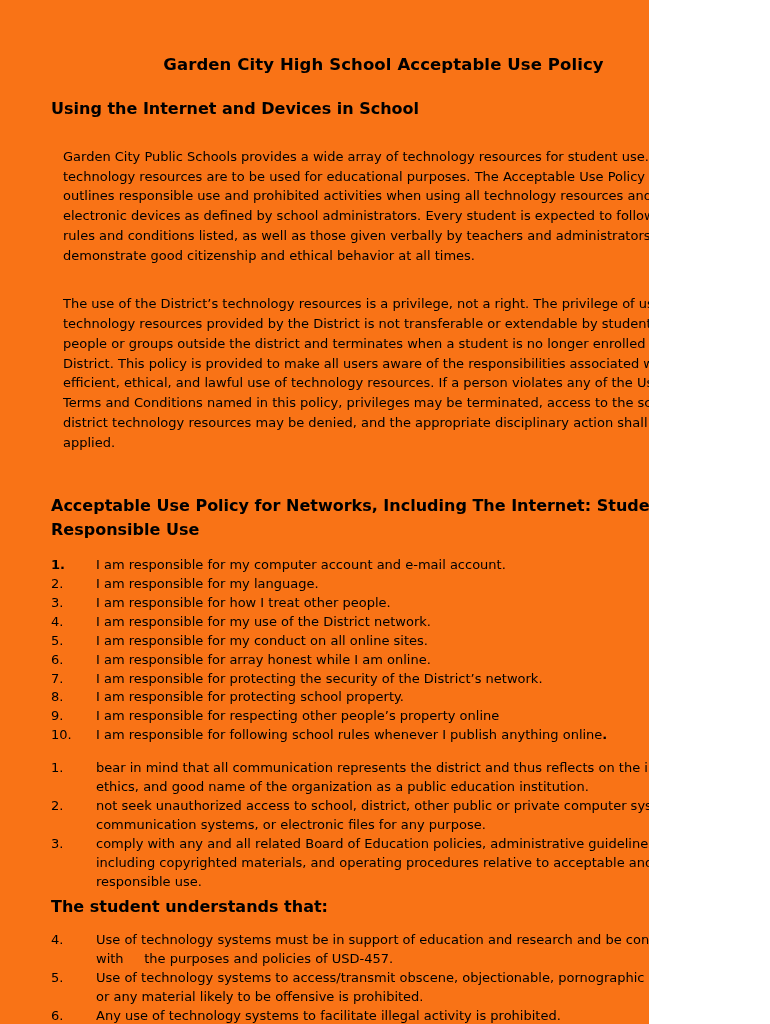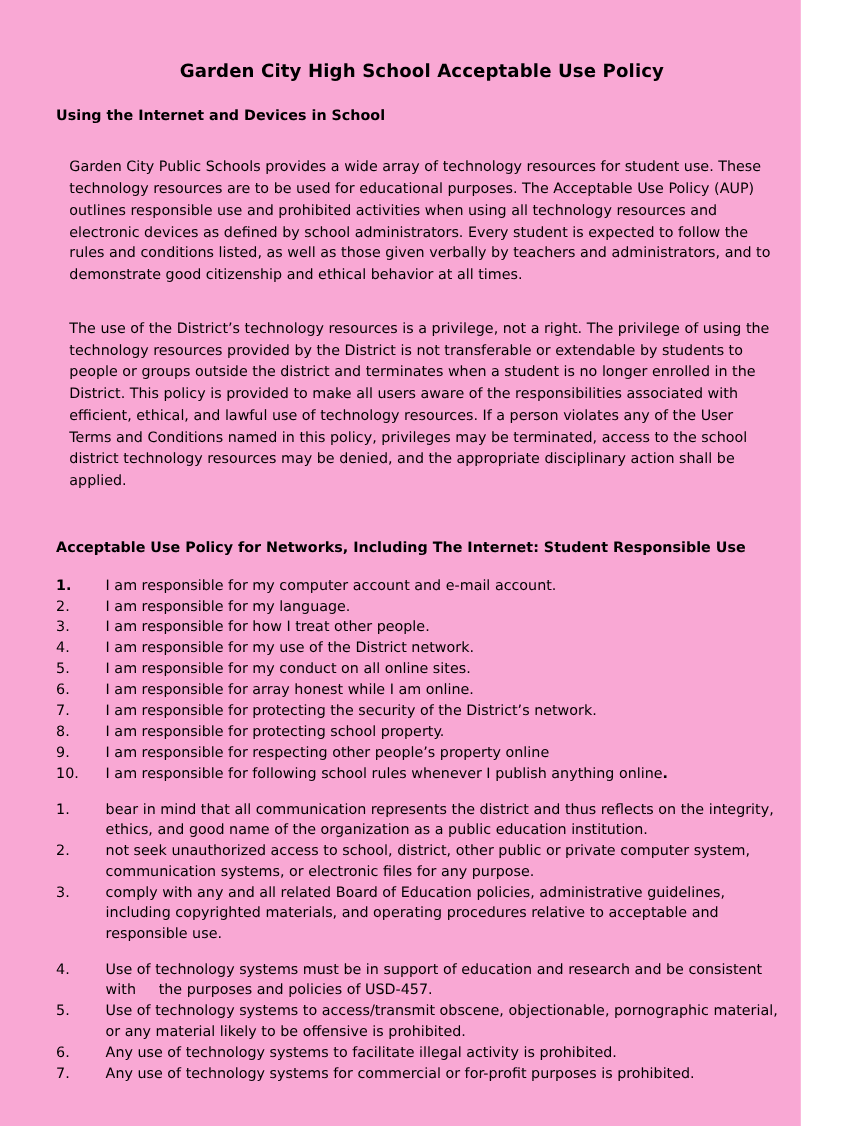--- a/index.html
+++ b/index.html
@@ -9,44 +9,44 @@
   }
   body {
     width: 770px;
     height: 1024px;
     font-family: "DejaVu Sans", sans-serif;
     color: #000000;
     -webkit-font-smoothing: antialiased;
   }
   .page {
     position: relative;
-    width: 728px;
+    width: 649px;
     height: 1024px;
-    background: #f9a8d4;
+    background: #f97316;
     box-sizing: border-box;
     padding: 0;
     overflow: hidden;
   }
   .content {
     position: absolute;
     left: 51px;
     top: 0;
     width: 665px;
   }
   .doc-title {
     text-align: center;
     font-size: 16.5px;
     font-weight: bold;
     letter-spacing: 0.1px;
     margin: 0;
     padding-top: 55px;
     line-height: 1.25;
   }
   .section-heading {
-    font-size: 13px;
+    font-size: 16px;
     font-weight: bold;
     margin: 0;
     line-height: 1.45;
   }
   .heading-gap-1 { padding-top: 21px; }
   .heading-gap-2 { padding-top: 30px; }
   .heading-gap-3 { padding-top: 28px; }
   .heading-inline  { padding-top: 3px; }
 
   p.body-para {
@@ -154,20 +154,21 @@
       <li>
         <span class="marker">2.</span>
         <span class="item-text">not seek unauthorized access to school, district, other public or private computer system, communication systems, or electronic files for any purpose.</span>
       </li>
       <li>
         <span class="marker">3.</span>
         <span class="item-text">comply with any and all related Board of Education policies, administrative guidelines, including copyrighted materials, and operating procedures relative to acceptable and responsible use.</span>
       </li>
     </ol>
 
+    <h2 class="section-heading heading-inline">The student understands that:</h2>
 
     <ol class="num-list gap-top-3">
       <li>
         <span class="marker">4.</span>
         <span class="item-text"><span>Use of technology systems must be in support of education and research and be consistent with</span><span class="wide-space">     </span><span>the purposes and policies of USD-457.</span></span>
       </li>
       <li>
         <span class="marker">5.</span>
         <span class="item-text">Use of technology systems to access/transmit obscene, objectionable, pornographic material, or any material likely to be offensive is prohibited.</span>
       </li>

